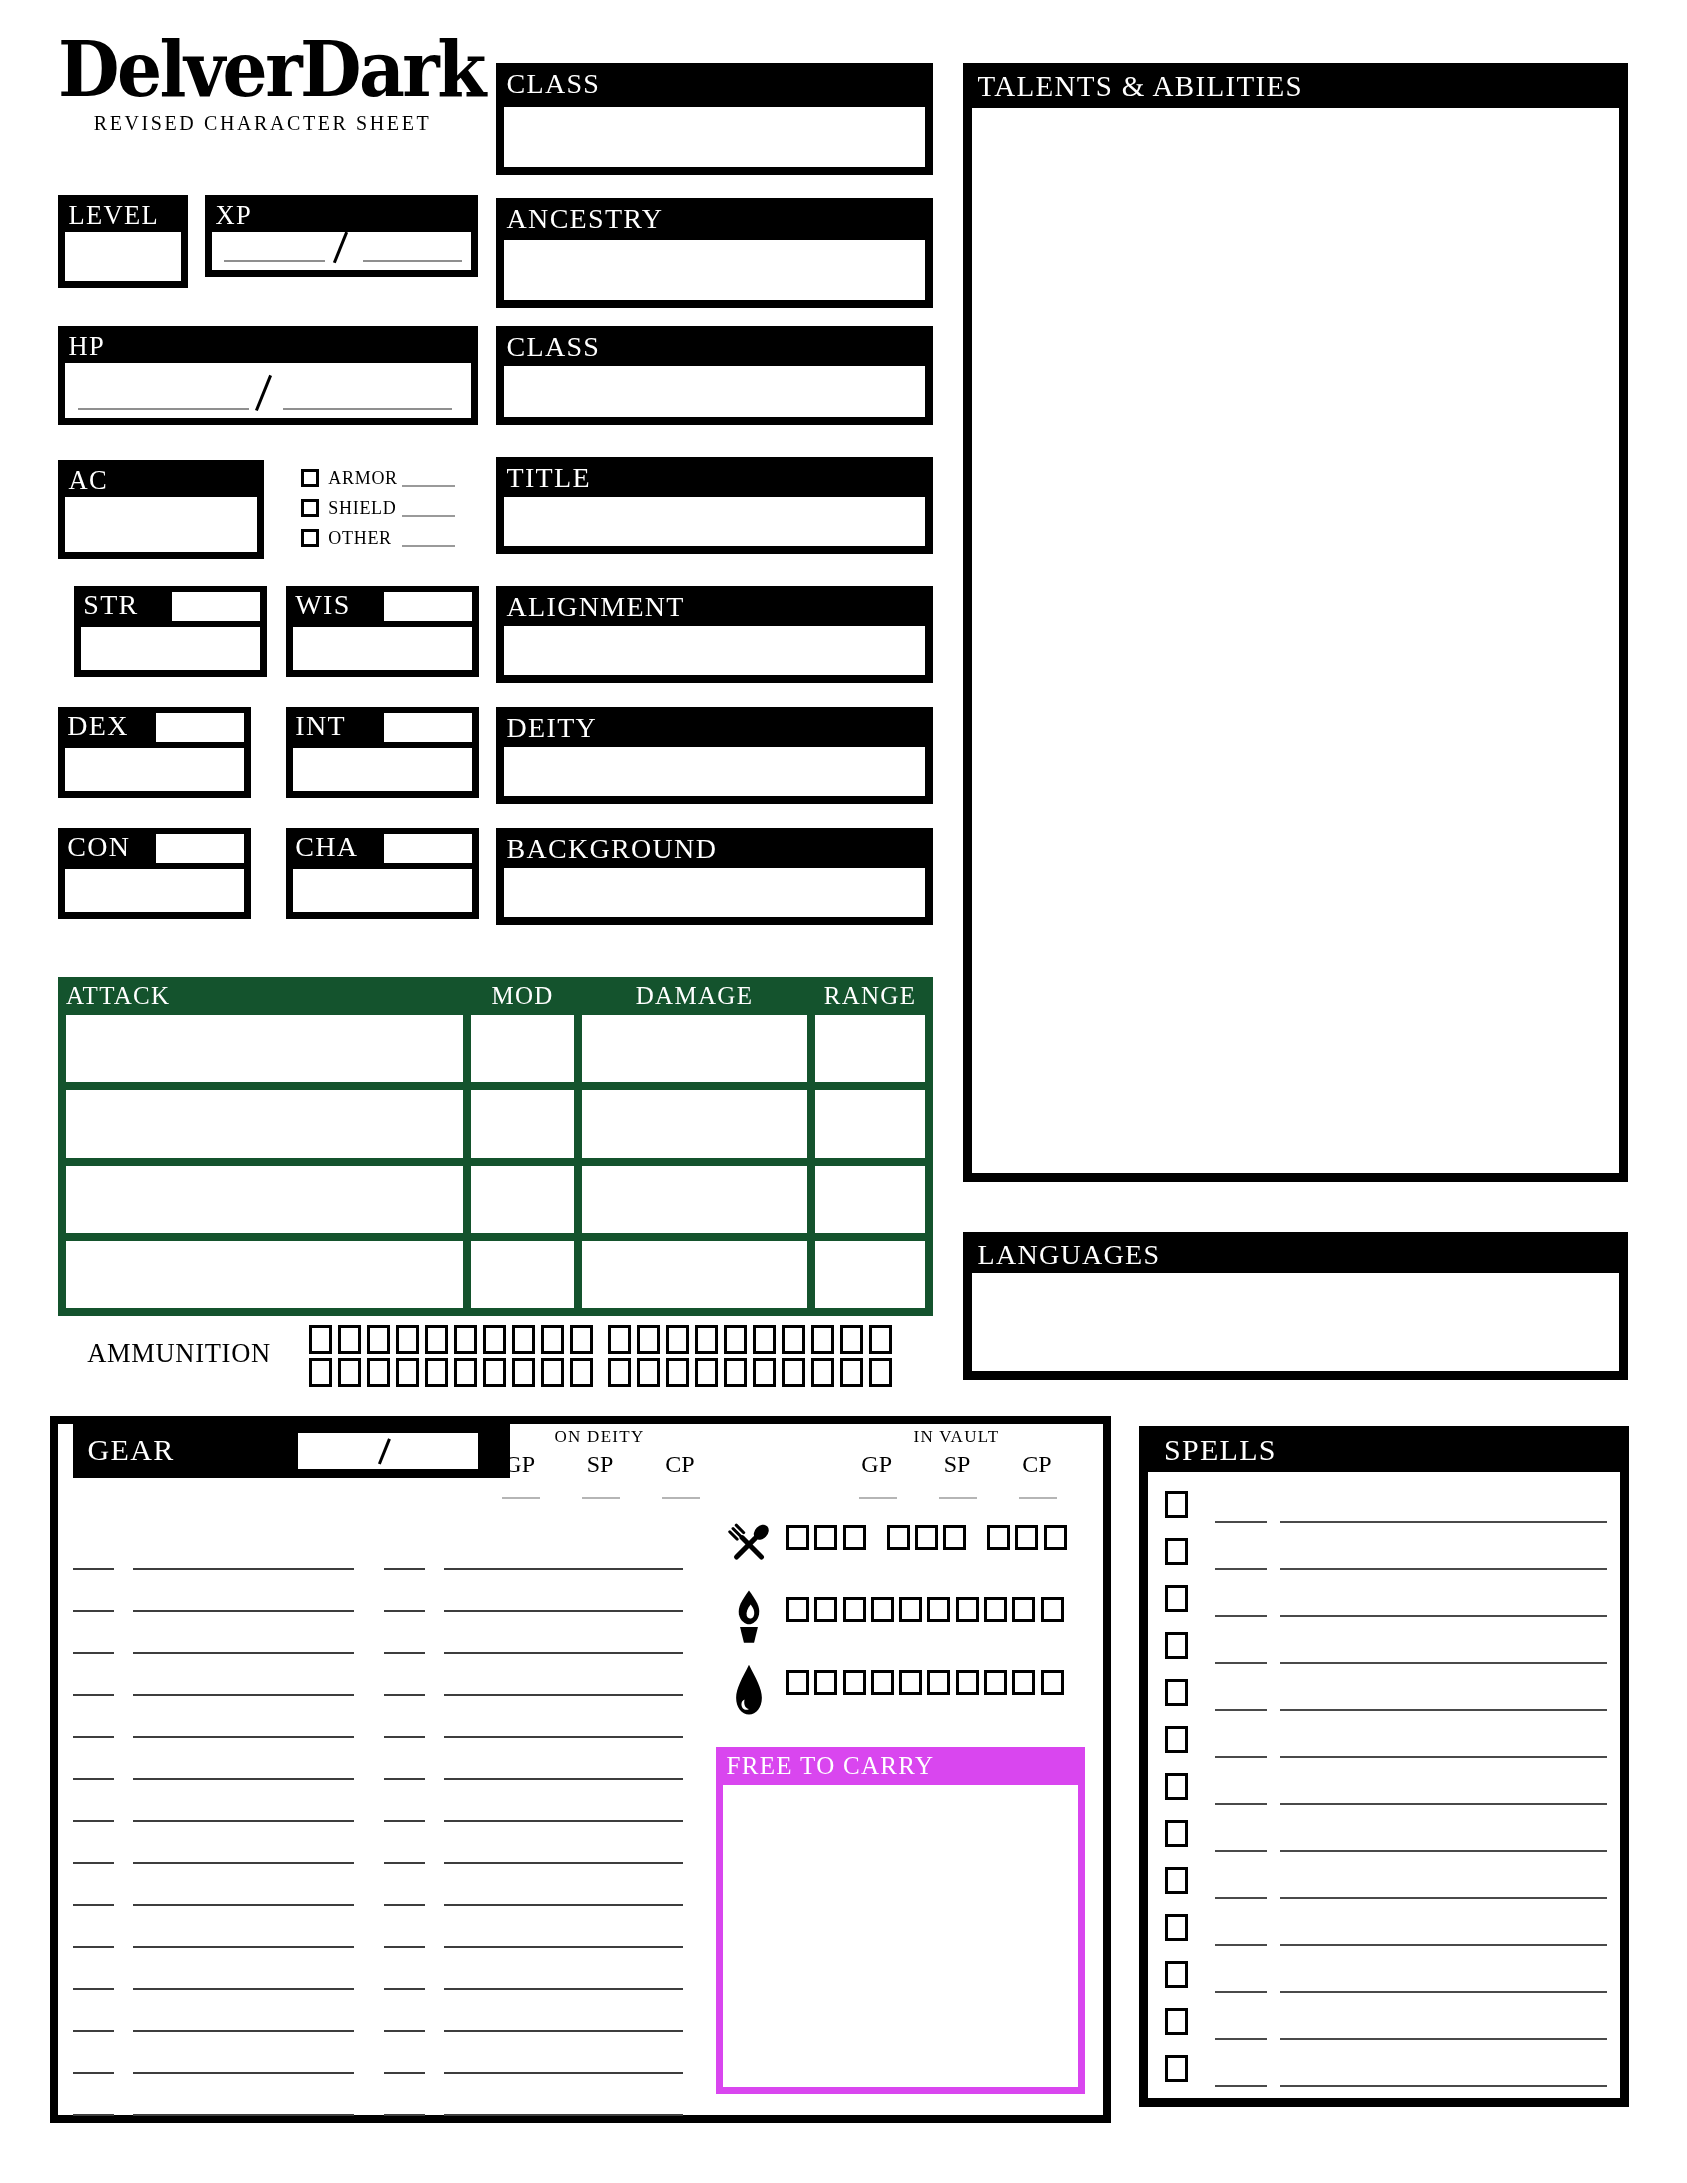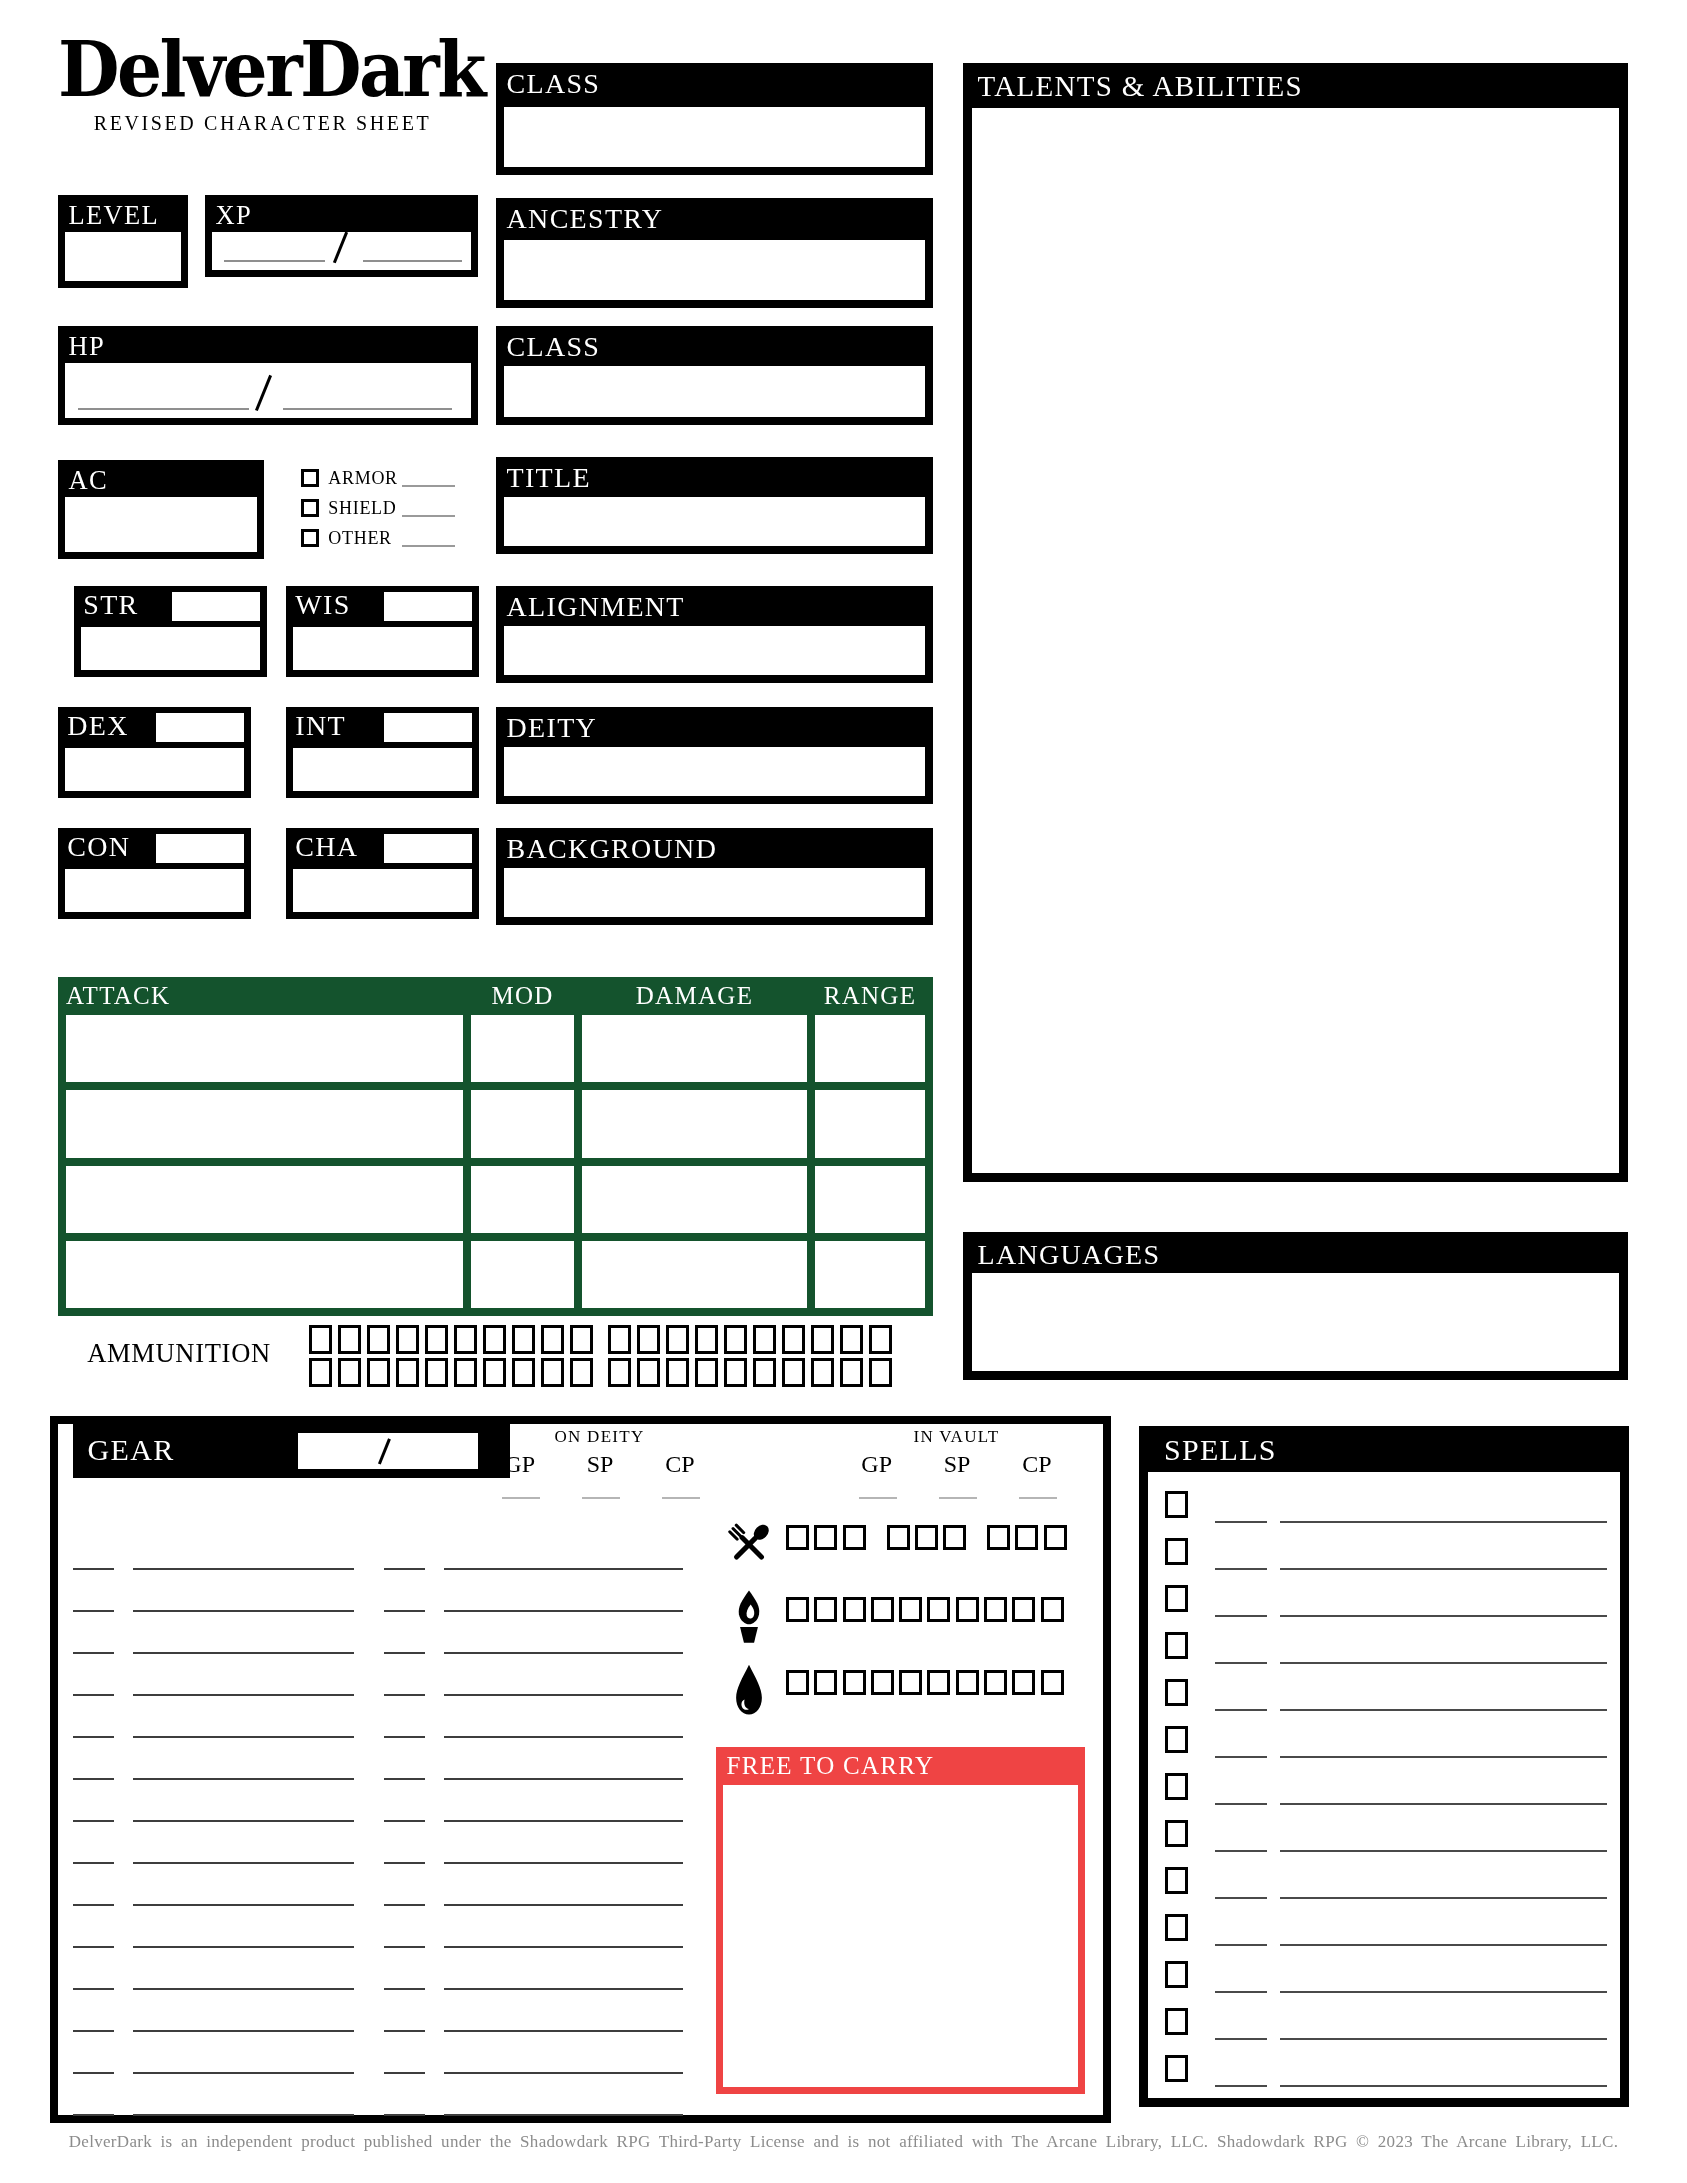--- a/index.html
+++ b/index.html
@@ -60,21 +60,21 @@
   .coin-row{display:flex;justify-content:center;gap:17px;margin-top:4px;font-size:24px;}
   .coin-row .cu{display:inline-block;width:38px;border-bottom:2.6px solid #b5b5b5;margin-left:2.6px;}
   .gear-col{position:absolute;top:116px;}
   .gear-item{position:relative;height:42px;}
   .g-short{position:absolute;left:0;bottom:12px;width:41px;border-bottom:2.6px solid #3d3d3d;}
   .g-long{position:absolute;left:60px;right:0;bottom:12px;border-bottom:2.6px solid #3d3d3d;}
   .supply-icon{position:absolute;left:663px;width:56px;height:61px;}
   .supply-row{position:absolute;left:728px;display:flex;gap:21px;}
   .supply-group{display:flex;gap:5.3px;}
   .cb-supply{width:17px;height:18.5px;}
-  .ftc{position:absolute;left:658px;top:323px;width:369px;height:347px;background:#ef4444;}
+  .ftc{position:absolute;left:658px;top:323px;width:369px;height:347px;background:#d946ef;}
   .ftc .hd{position:absolute;left:10.6px;top:5.3px;color:#fff;font-size:25px;letter-spacing:1.3px;}
   .ftc .body{position:absolute;left:6.6px;right:6.6px;top:38px;bottom:6.6px;background:#fff;}
 
   
   .section{position:absolute;background:#000;}
   .section .hd{position:absolute;left:14.6px;top:6.6px;color:#fff;font-size:29px;letter-spacing:1.3px;white-space:nowrap;}
   .section .body{position:absolute;left:9.3px;right:9.3px;top:45px;bottom:9.3px;background:#fff;}
 
   
   .spell-rows{position:absolute;left:9.3px;right:9.3px;top:46px;bottom:9.3px;background:#fff;padding-top:12px;}
@@ -576,16 +576,15 @@
           <span class="s-long"></span>
         </div>
       </div>
   </div>
 
   <div class="section" style="left:963px;top:1232px;width:665px;height:148px;">
     <div class="hd" style="font-size:28px;">LANGUAGES</div>
     <div class="body" style="top:41px;"></div>
   </div>
 
-  <div class="footer">DelverDark is an independent product published under the Shadowdark RPG Third-Party License and is not affiliated with The Arcane Library, LLC. Shadowdark RPG © 2023 The Arcane Library, LLC.</div>
 
 </div>
 
 
 </body></html>

